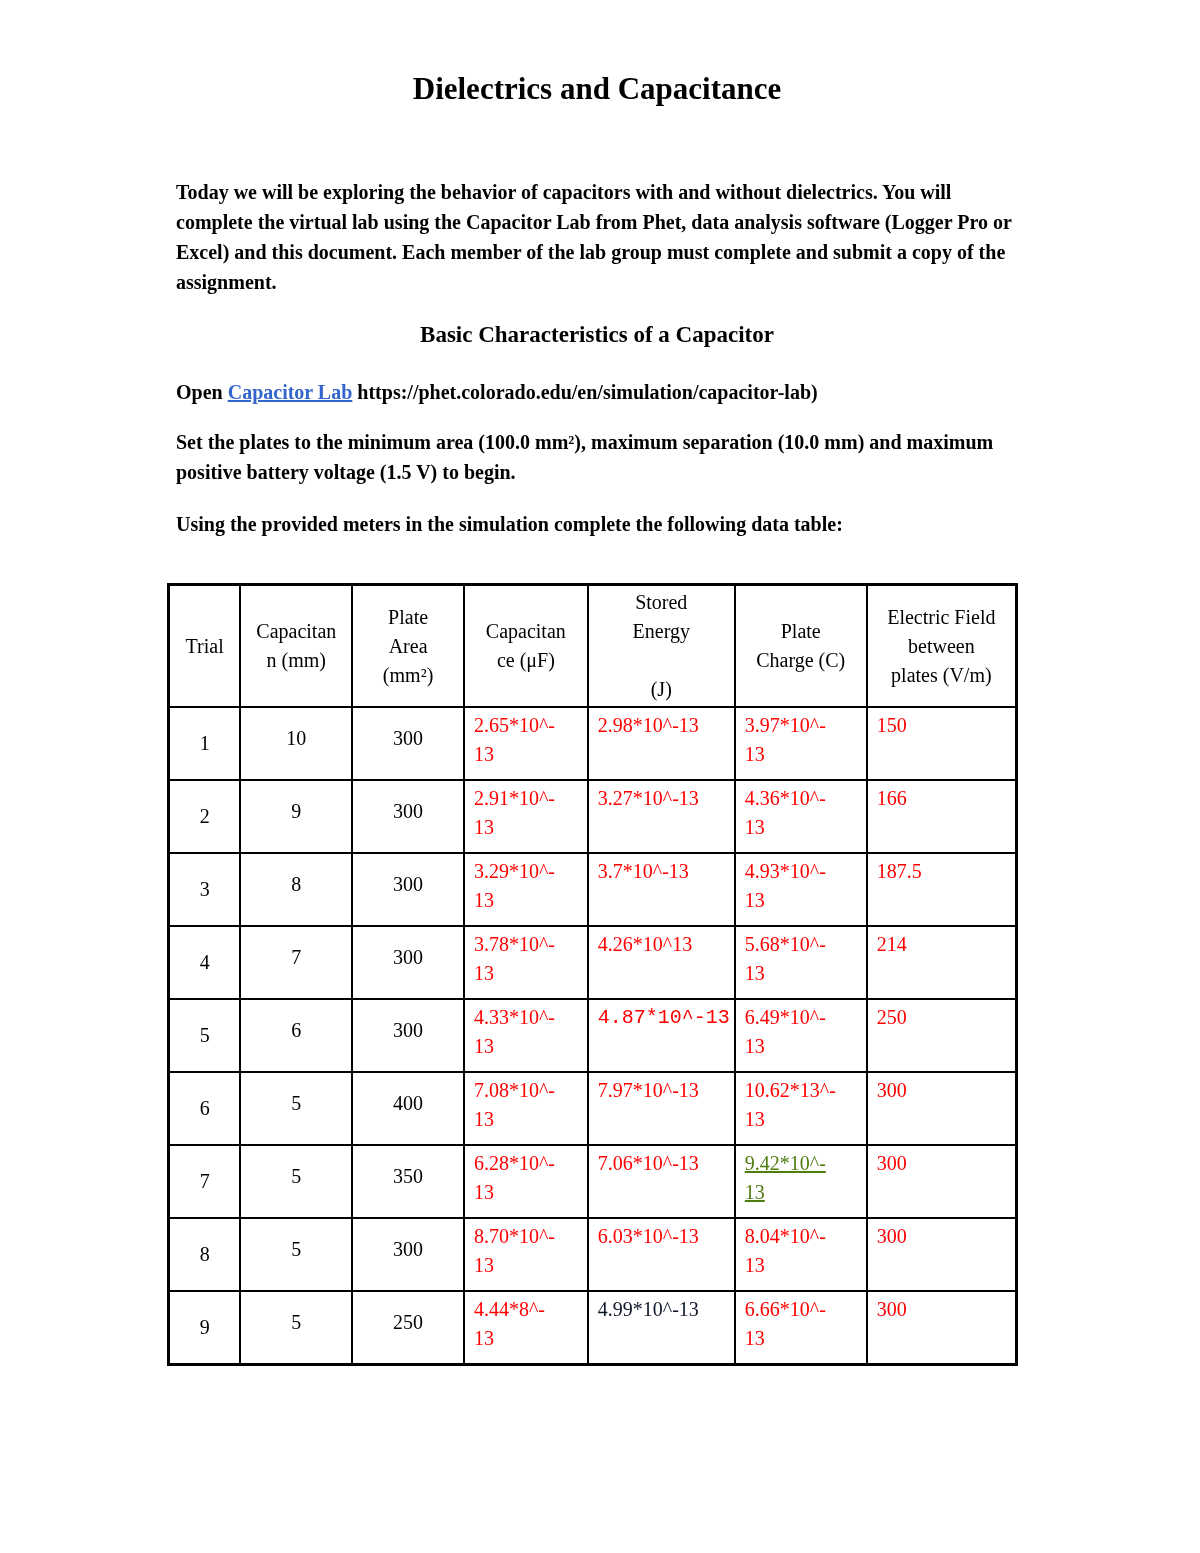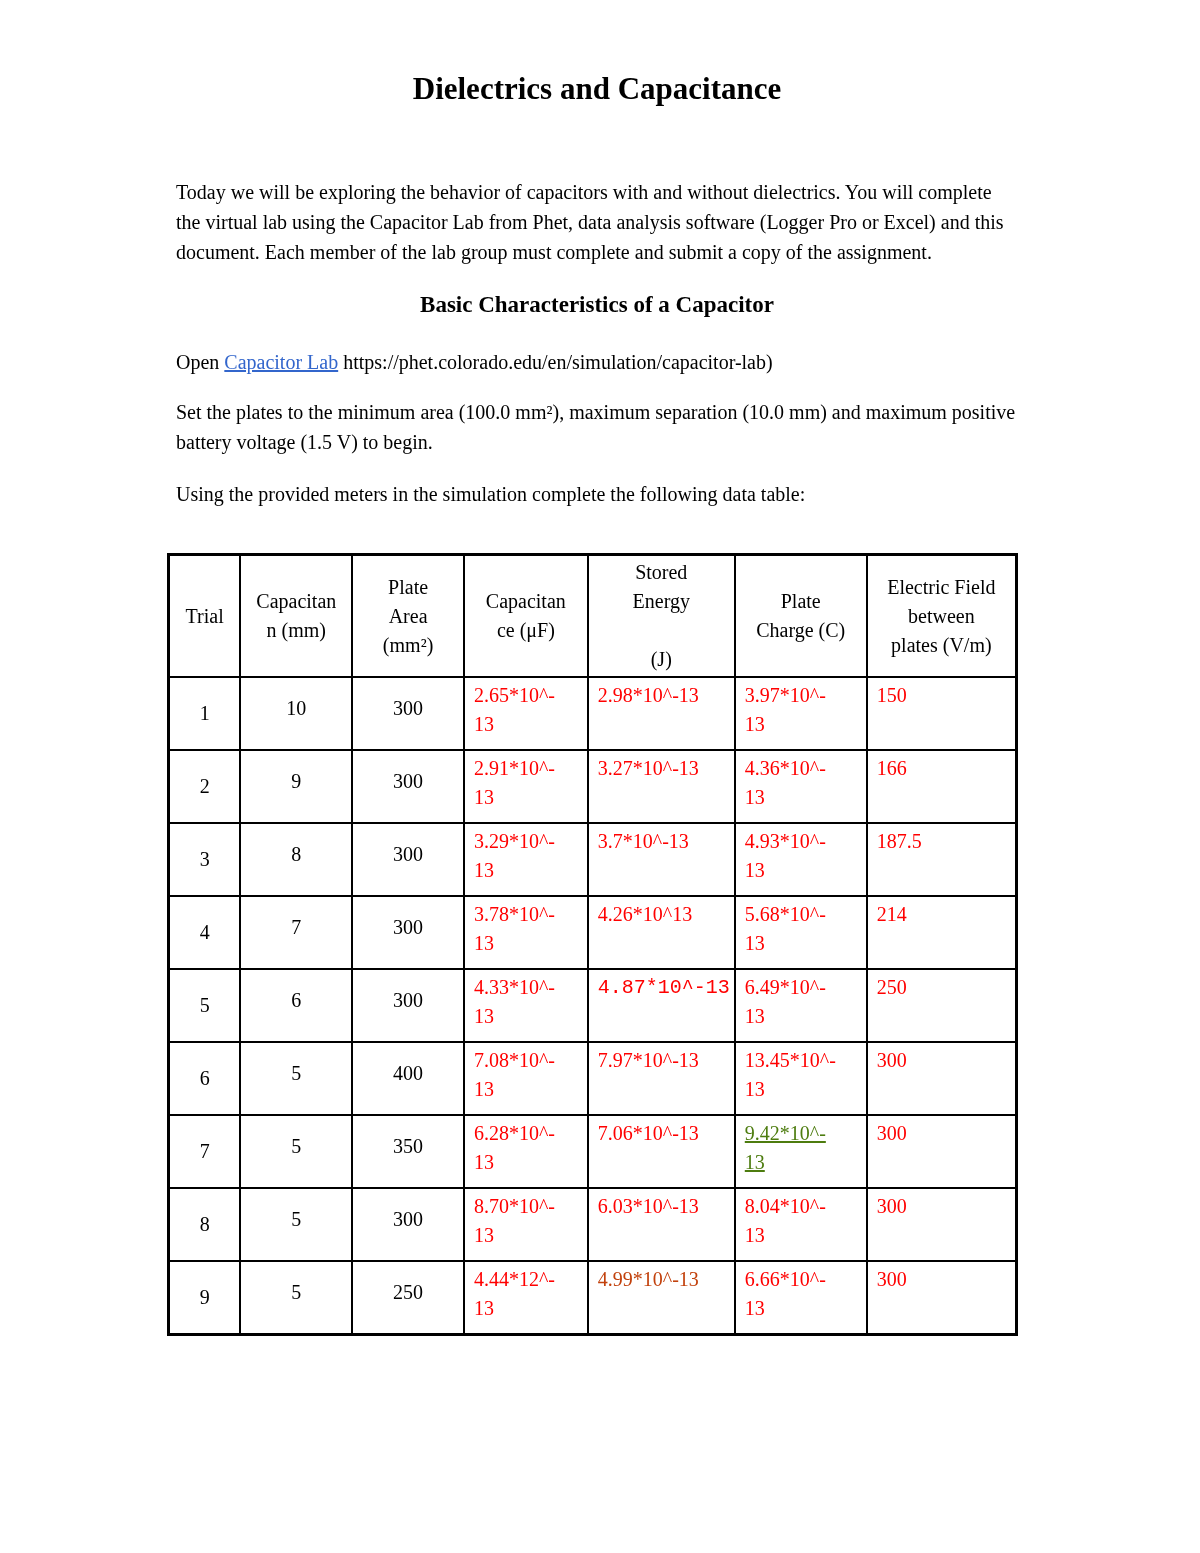--- a/index.html
+++ b/index.html
@@ -20,21 +20,21 @@
     font-size: 20px;
     line-height: 30px;
   }
   h1.doc-title {
     font-size: 31px;
     line-height: 37px;
     font-weight: bold;
     text-align: center;
     margin: 70px 0 0 0;
   }
-  p { margin: 0; }
+  p { margin: 0; font-weight: bold; }
   .intro   { margin-top: 70px; }
   h2.section-heading {
     font-size: 23px;
     line-height: 28px;
     font-weight: bold;
     text-align: center;
     margin: 24px 0 0 0;
   }
   .open-line { margin-top: 28px; }
   .setup     { margin-top: 20px; }
@@ -184,21 +184,21 @@
 13</td>
           <td class="col-field" style="color: rgb(255, 0, 0);">250</td>
         </tr>
         <tr>
           <td class="col-trial">6</td>
           <td class="col-separation">5</td>
           <td class="col-area">400</td>
           <td class="col-capacitance" style="color: rgb(255, 0, 0);">7.08*10^-
 13</td>
           <td class="col-energy" style="color: rgb(255, 0, 0);">7.97*10^-13</td>
-          <td class="col-charge" style="color: rgb(255, 0, 0);">13.45*10^-
+          <td class="col-charge" style="color: rgb(255, 0, 0);">10.62*13^-
 13</td>
           <td class="col-field" style="color: rgb(255, 0, 0);">300</td>
         </tr>
         <tr>
           <td class="col-trial">7</td>
           <td class="col-separation">5</td>
           <td class="col-area">350</td>
           <td class="col-capacitance" style="color: rgb(255, 0, 0);">6.28*10^-
 13</td>
           <td class="col-energy" style="color: rgb(255, 0, 0);">7.06*10^-13</td>
@@ -214,23 +214,23 @@
 13</td>
           <td class="col-energy" style="color: rgb(255, 0, 0);">6.03*10^-13</td>
           <td class="col-charge" style="color: rgb(255, 0, 0);">8.04*10^-
 13</td>
           <td class="col-field" style="color: rgb(255, 0, 0);">300</td>
         </tr>
         <tr>
           <td class="col-trial">9</td>
           <td class="col-separation">5</td>
           <td class="col-area">250</td>
-          <td class="col-capacitance" style="color: rgb(255, 0, 0);">4.44*12^-
-13</td>
-          <td class="col-energy" style="color: #c2410c;">4.99*10^-13</td>
+          <td class="col-capacitance" style="color: rgb(255, 0, 0);">4.44*8^-
+13</td>
+          <td class="col-energy" style="color: #0f172a;">4.99*10^-13</td>
           <td class="col-charge" style="color: rgb(255, 0, 0);">6.66*10^-
 13</td>
           <td class="col-field" style="color: rgb(255, 0, 0);">300</td>
         </tr>
       </tbody>
   </table>
 
 </div>
 
 </body></html>

